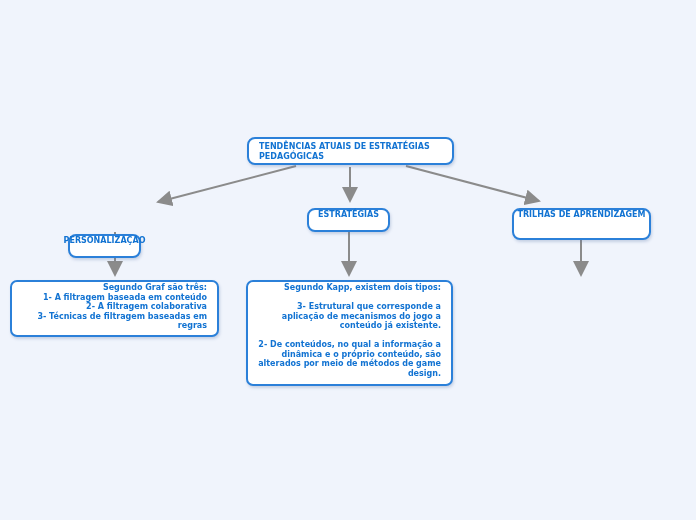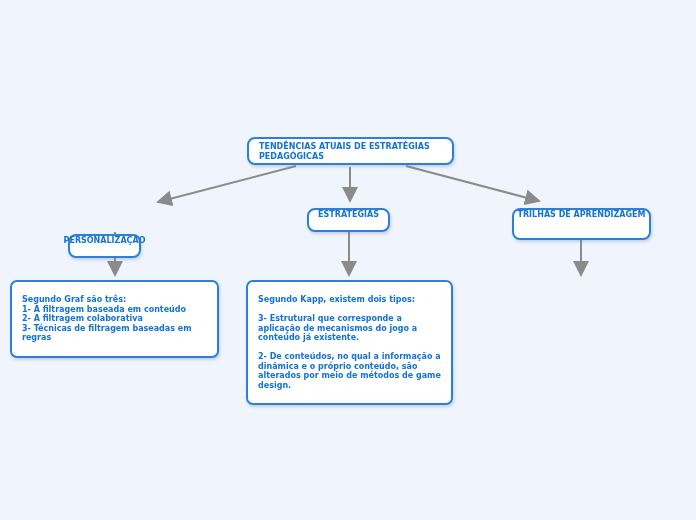--- a/index.html
+++ b/index.html
@@ -34,23 +34,23 @@
     box-shadow: 1px 2px 3px rgba(90, 120, 170, 0.28);
   }
   .topic {
     border-radius: 8px;
     display: flex;
   }
   .topic.center { justify-content: center; text-align: center; }
   .topic.root { padding: 3px 10px; justify-content: flex-start; text-align: left; }
   .note {
     border-radius: 7px;
-    padding: 13px 10px;
+    padding: 1px 10px;
     white-space: pre-line;
-    text-align: left;
+    text-align: right;
   }
   
   #root-node        { left: 247px; top: 137px; width: 207px; height: 28px; }
   #node-personalizacao { left: 68px;  top: 208px; width: 73px;  height: 24px; margin-top: 26px; }
   #node-gamificacao    { left: 307px; top: 208px; width: 83px;  height: 24px; }
   #node-trilhas        { left: 512px; top: 208px; width: 139px; height: 32px; }
   #note-personalizacao { left: 10px;  top: 280px; width: 209px; min-height: 57px; }
   #note-gamificacao    { left: 246px; top: 280px; width: 207px; min-height: 106px; }
   #note-trilhas        { left: 478px; top: 280px; width: 205px; min-height: 78px; }
 </style>

